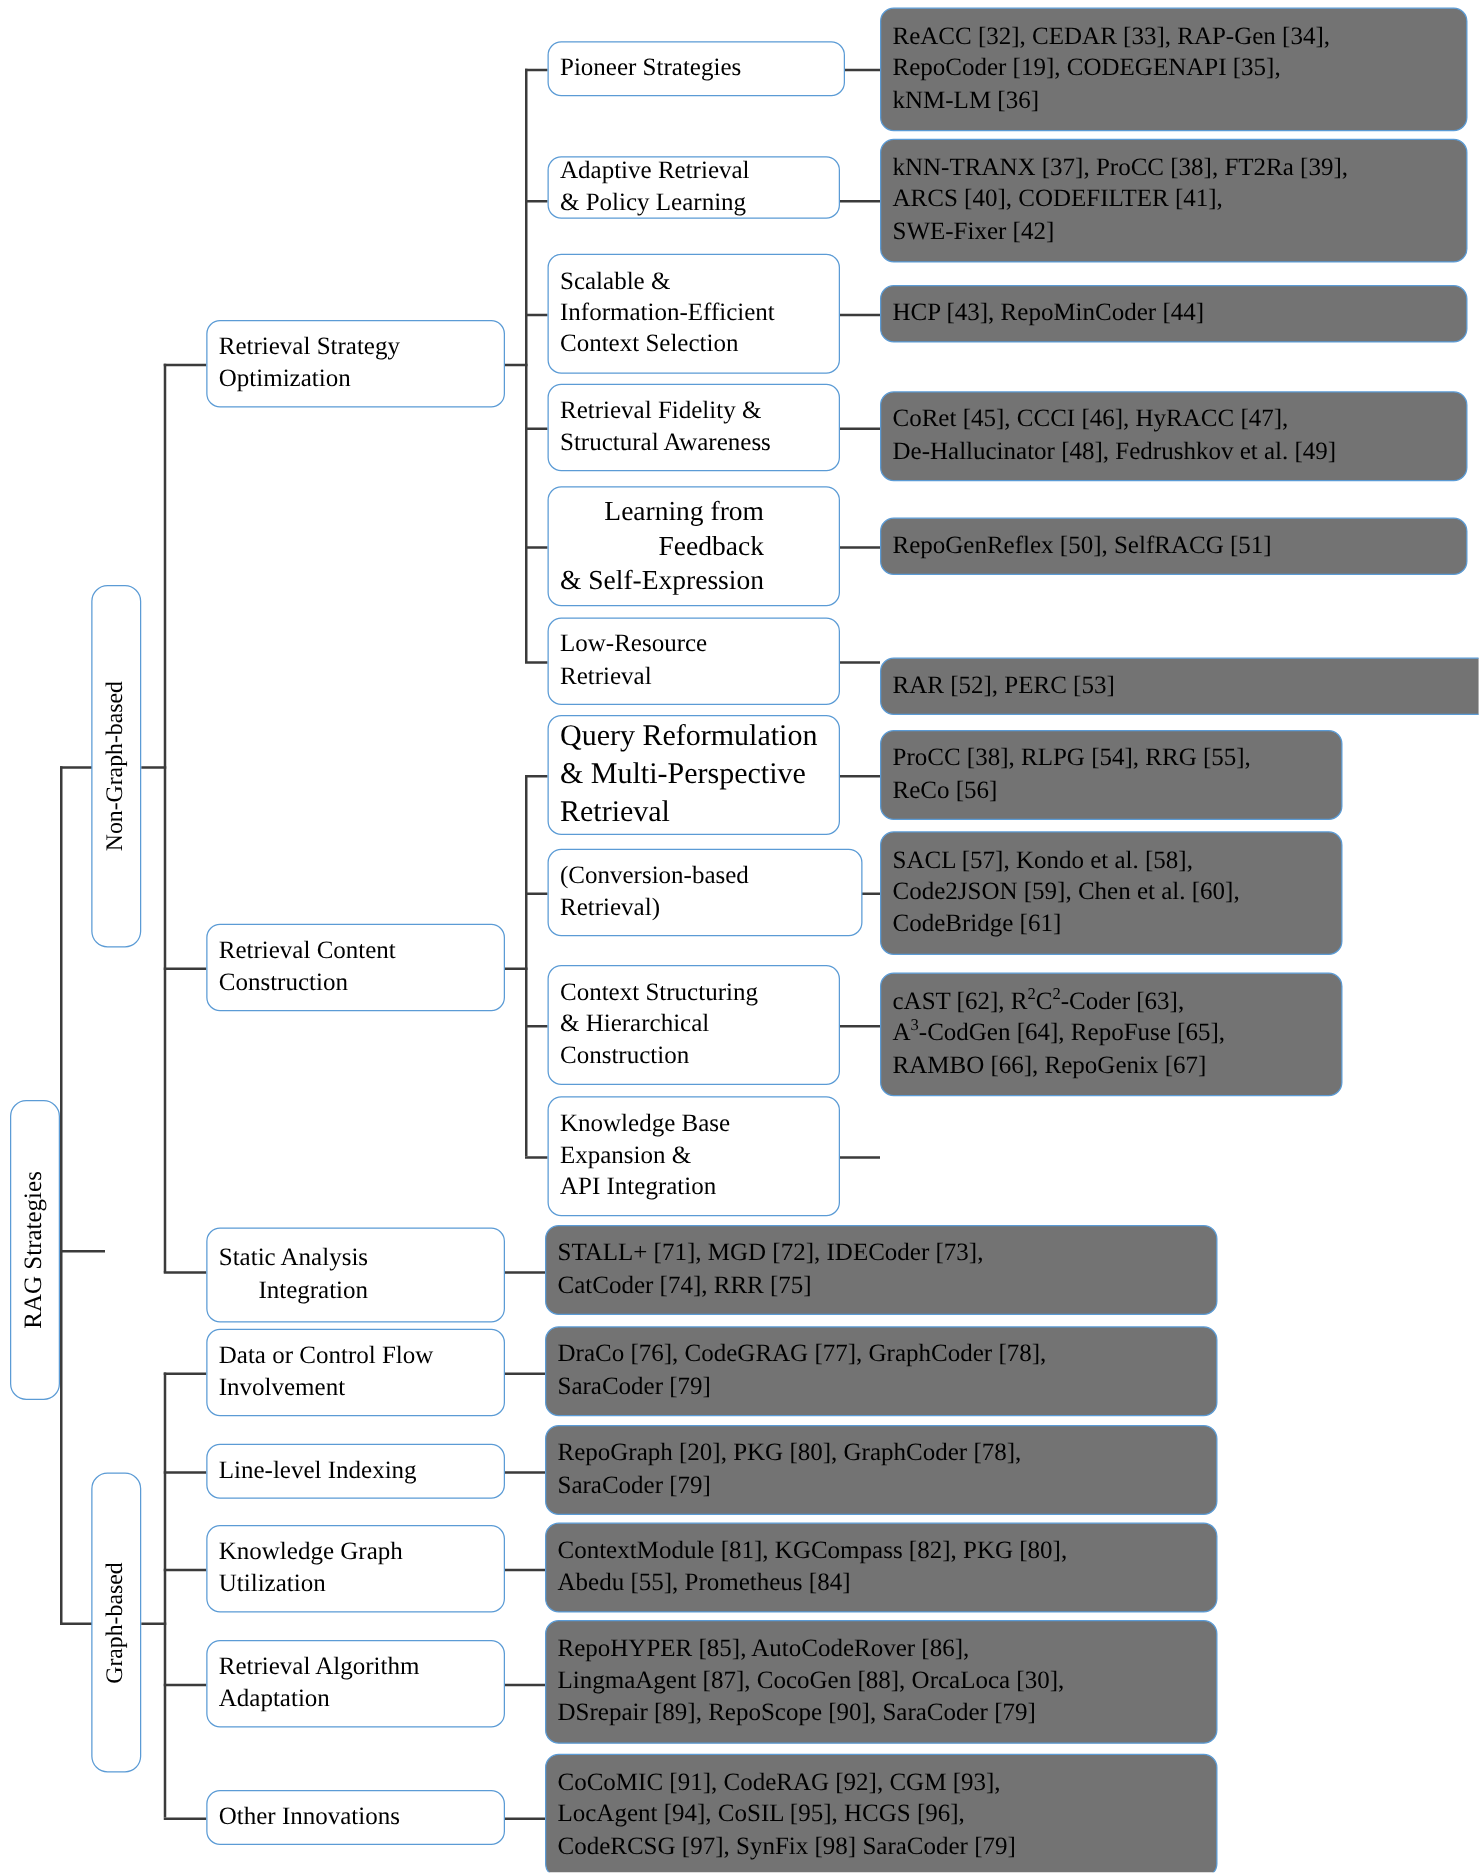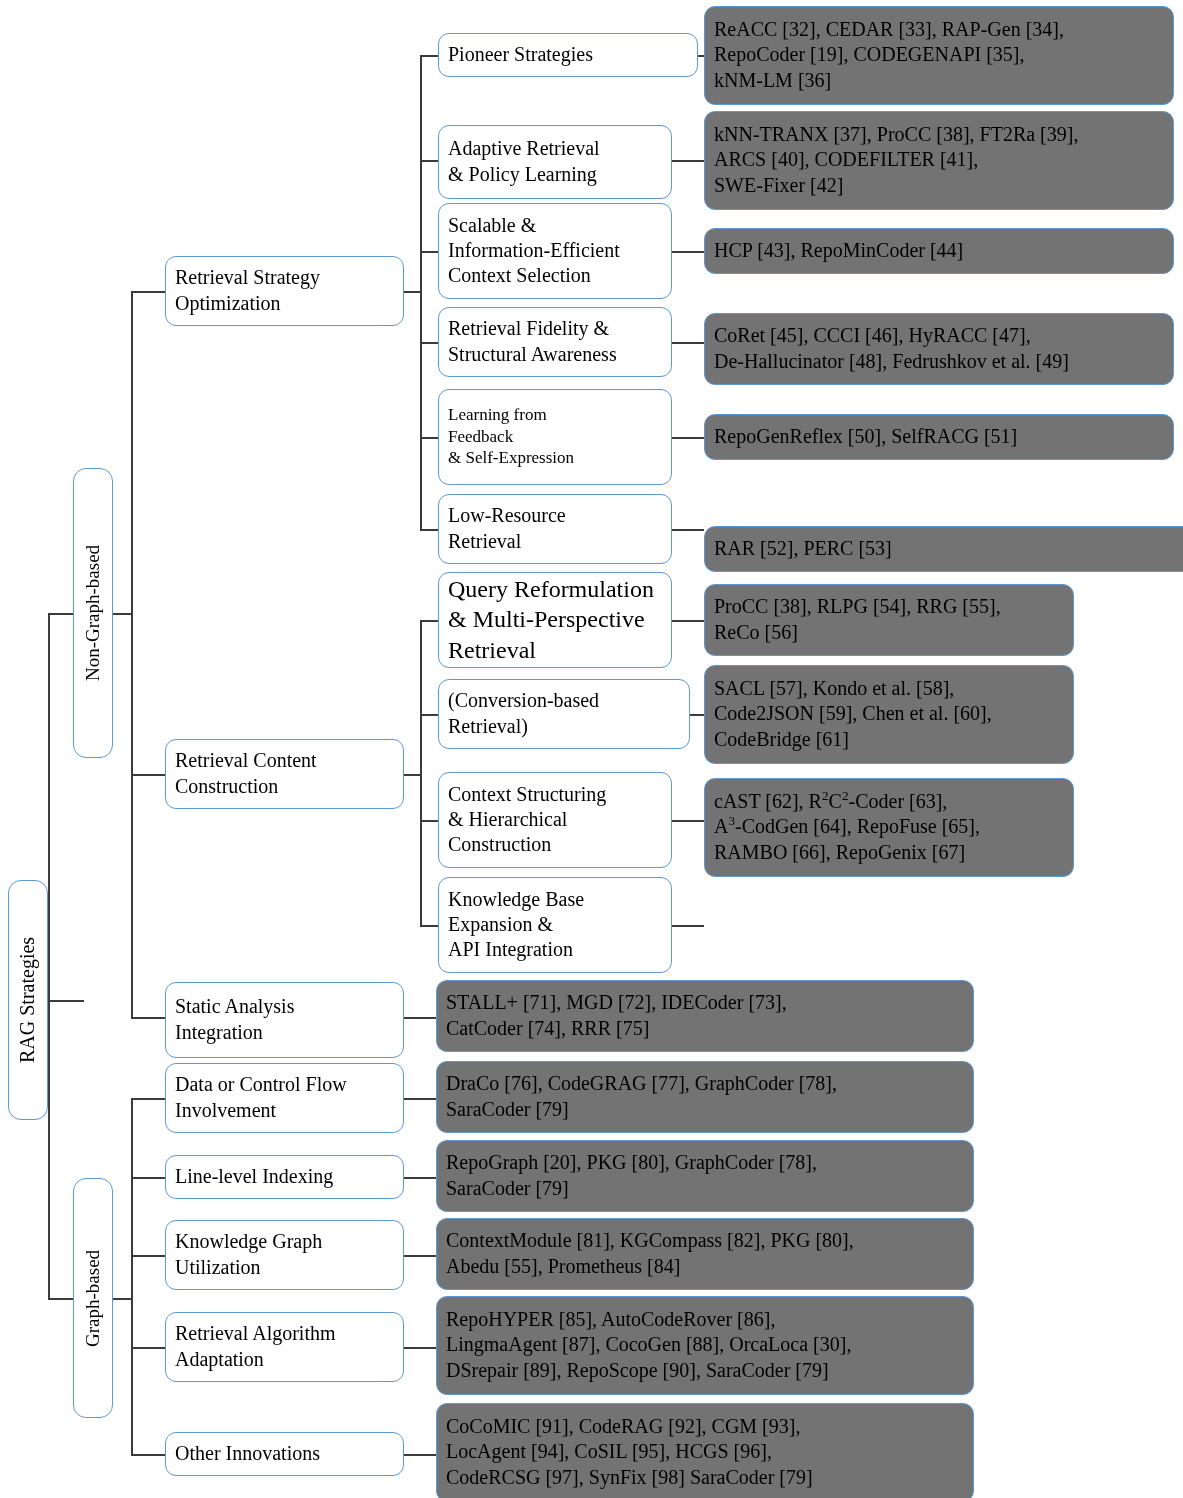--- a/index.html
+++ b/index.html
@@ -134,41 +134,41 @@
   <div class="node mid" style="left:165px; top:256px; width:239px; height:70px; font-size:20px;">
     <span class="lbl">Retrieval Strategy
 Optimization</span>
   </div>
 
   <div class="node mid" style="left:165px; top:739px; width:239px; height:70px; font-size:20px;">
     <span class="lbl">Retrieval Content
 Construction</span>
   </div>
 
-  <div class="node mid" style="left:438px; top:33px; width:260px; height:44px; font-size:20px;">
+  <div class="node mid" style="left:438px; top:33px; width:238px; height:44px; font-size:20px;">
     <span class="lbl">Pioneer Strategies</span>
   </div>
 
-  <div class="node mid" style="left:438px; top:125px; width:234px; height:74px; font-size:20px;">
+  <div class="node mid" style="left:438px; top:125px; width:234px; height:50px; font-size:20px;">
     <span class="lbl">Adaptive Retrieval
 &amp; Policy Learning</span>
   </div>
 
   <div class="node mid" style="left:438px; top:203px; width:234px; height:96px; font-size:20px;">
     <span class="lbl">Scalable &amp;
 Information-Efficient
 Context Selection</span>
   </div>
 
   <div class="node mid" style="left:438px; top:307px; width:234px; height:70px; font-size:20px;">
     <span class="lbl">Retrieval Fidelity &amp;
 Structural Awareness</span>
   </div>
 
-  <div class="node mid" style="left:438px; top:389px; width:234px; height:96px; font-size:17px;">
+  <div class="node mid" style="left:438px; top:389px; width:234px; height:96px; font-size:22px;text-align:right;">
     <span class="lbl">Learning from
 Feedback
 &amp; Self-Expression</span>
   </div>
 
   <div class="node mid" style="left:438px; top:494px; width:234px; height:70px; font-size:20px;">
     <span class="lbl">Low-Resource
 Retrieval</span>
   </div>
 
@@ -188,21 +188,21 @@
 &amp; Hierarchical
 Construction</span>
   </div>
 
   <div class="node mid" style="left:438px; top:877px; width:234px; height:96px; font-size:20px;">
     <span class="lbl">Knowledge Base
 Expansion &amp;
 API Integration</span>
   </div>
 
-  <div class="node mid" style="left:165px; top:982px; width:239px; height:76px; font-size:20px;">
+  <div class="node mid" style="left:165px; top:982px; width:239px; height:76px; font-size:20px;text-align:right;">
     <span class="lbl">Static Analysis
 Integration</span>
   </div>
 
   <div class="node mid" style="left:165px; top:1063px; width:239px; height:70px; font-size:20px;">
     <span class="lbl">Data or Control Flow
 Involvement</span>
   </div>
 
   <div class="node mid" style="left:165px; top:1155px; width:239px; height:44px; font-size:20px;">

